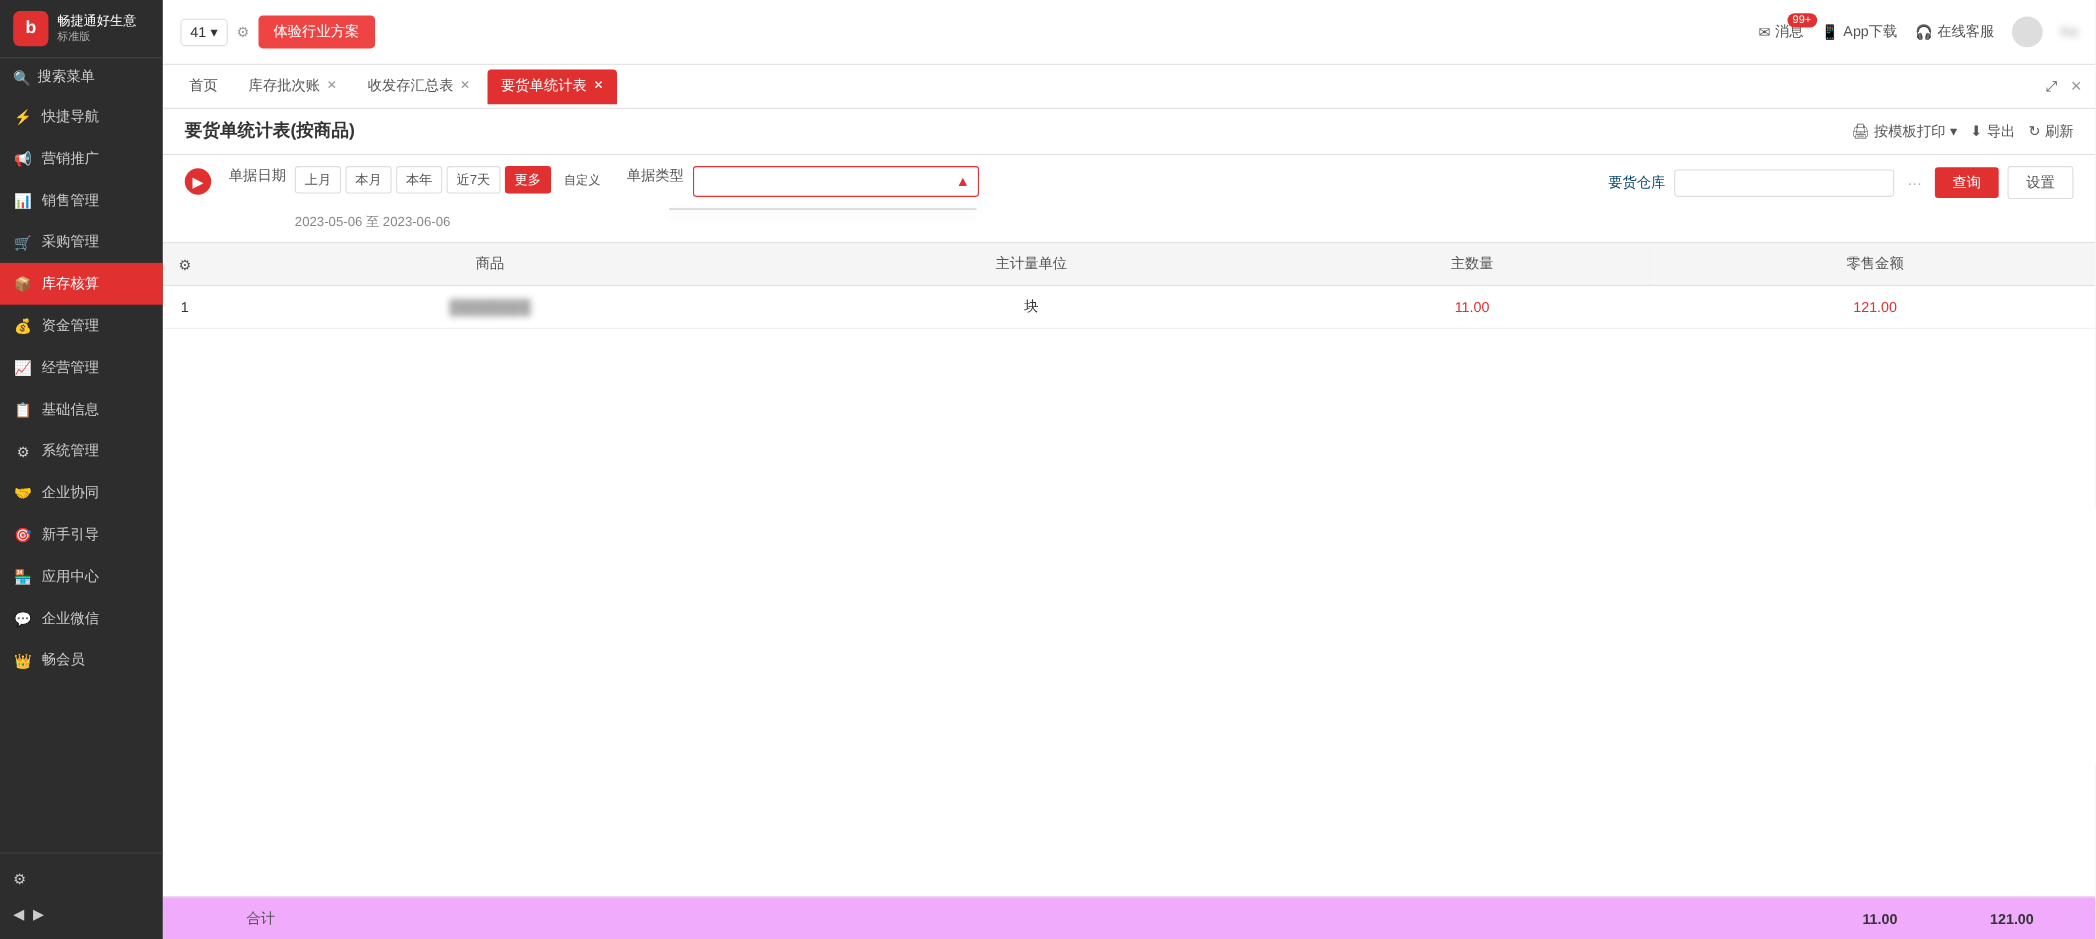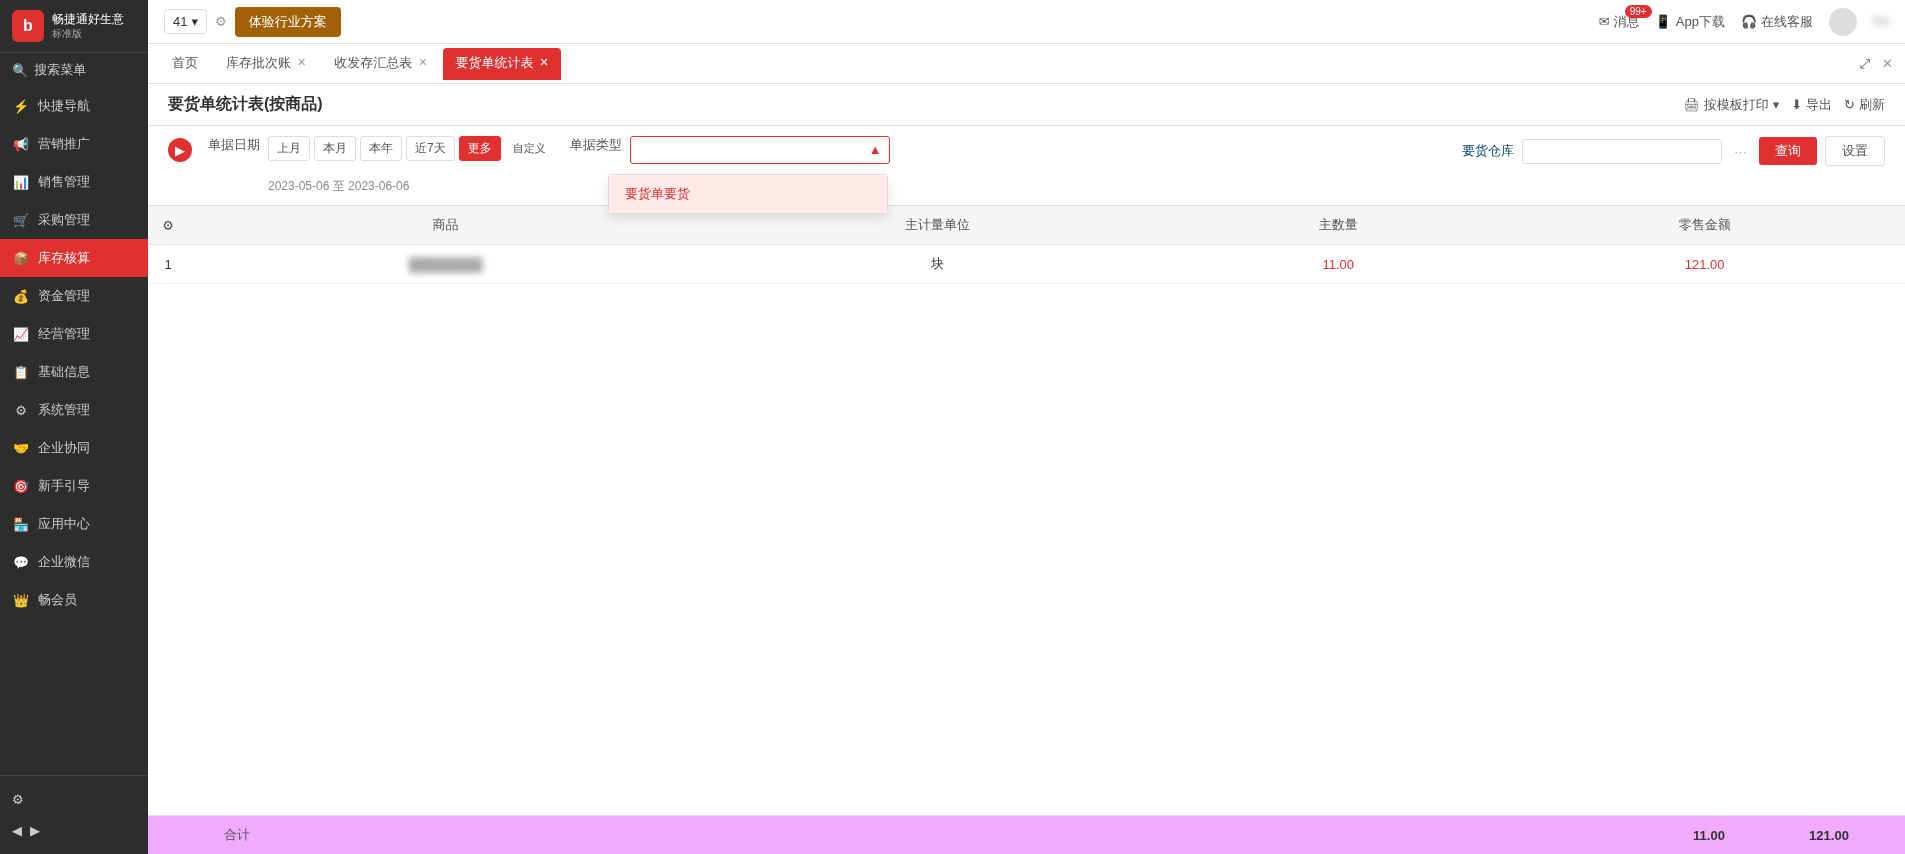--- a/index.html
+++ b/index.html
@@ -58,38 +58,38 @@
     .main {
       flex: 1;
       display: flex;
       flex-direction: column;
       overflow: hidden;
     }
 
     
     .topbar {
       background: white;
-      height: 44px;
+      height: 59px;
       display: flex;
       align-items: center;
       padding: 0 16px;
       gap: 12px;
       border-bottom: 1px solid #e0e0e0;
       flex-shrink: 0;
     }
     .topbar-left {
       display: flex; align-items: center; gap: 8px; flex: 1;
     }
     .store-selector {
       display: flex; align-items: center; gap: 4px;
       border: 1px solid #ddd; border-radius: 4px;
       padding: 4px 8px; cursor: pointer; color: #333; font-size: 13px;
     }
     .trial-btn {
-      background: #a16207; color: white; border: none;
+      background: #ef4444; color: white; border: none;
       padding: 6px 14px; border-radius: 4px; cursor: pointer; font-size: 13px;
     }
     .topbar-right {
       display: flex; align-items: center; gap: 16px; color: #555;
     }
     .badge-icon { position: relative; display: flex; align-items: center; gap: 4px; cursor: pointer; }
     .badge-count {
       background: #e03030; color: white; font-size: 10px;
       border-radius: 10px; padding: 1px 5px; position: absolute;
       top: -8px; right: -12px; white-space: nowrap;
@@ -443,23 +443,20 @@
 
       <div class="filter-section">
         <span class="filter-label">单据类型</span>
         <div class="filter-input-wrap">
           <input class="filter-input" type="text" style="">
           <span class="filter-dropdown-arrow">▲</span>
         </div>
       </div>
 
       <div class="dropdown-menu">
-        <div class="dropdown-item selected">
-          <span>要货单要货</span>
-        </div>
       </div>
 
       <div class="filter-right">
         <span class="warehouse-label">要货仓库</span>
         <div style="position:relative; display:flex; align-items:center;">
           <input class="warehouse-select" type="text" style="">
         </div>
         <span class="more-btn">···</span>
         <button class="query-btn">查询</button>
         <button class="settings-btn">设置</button>

